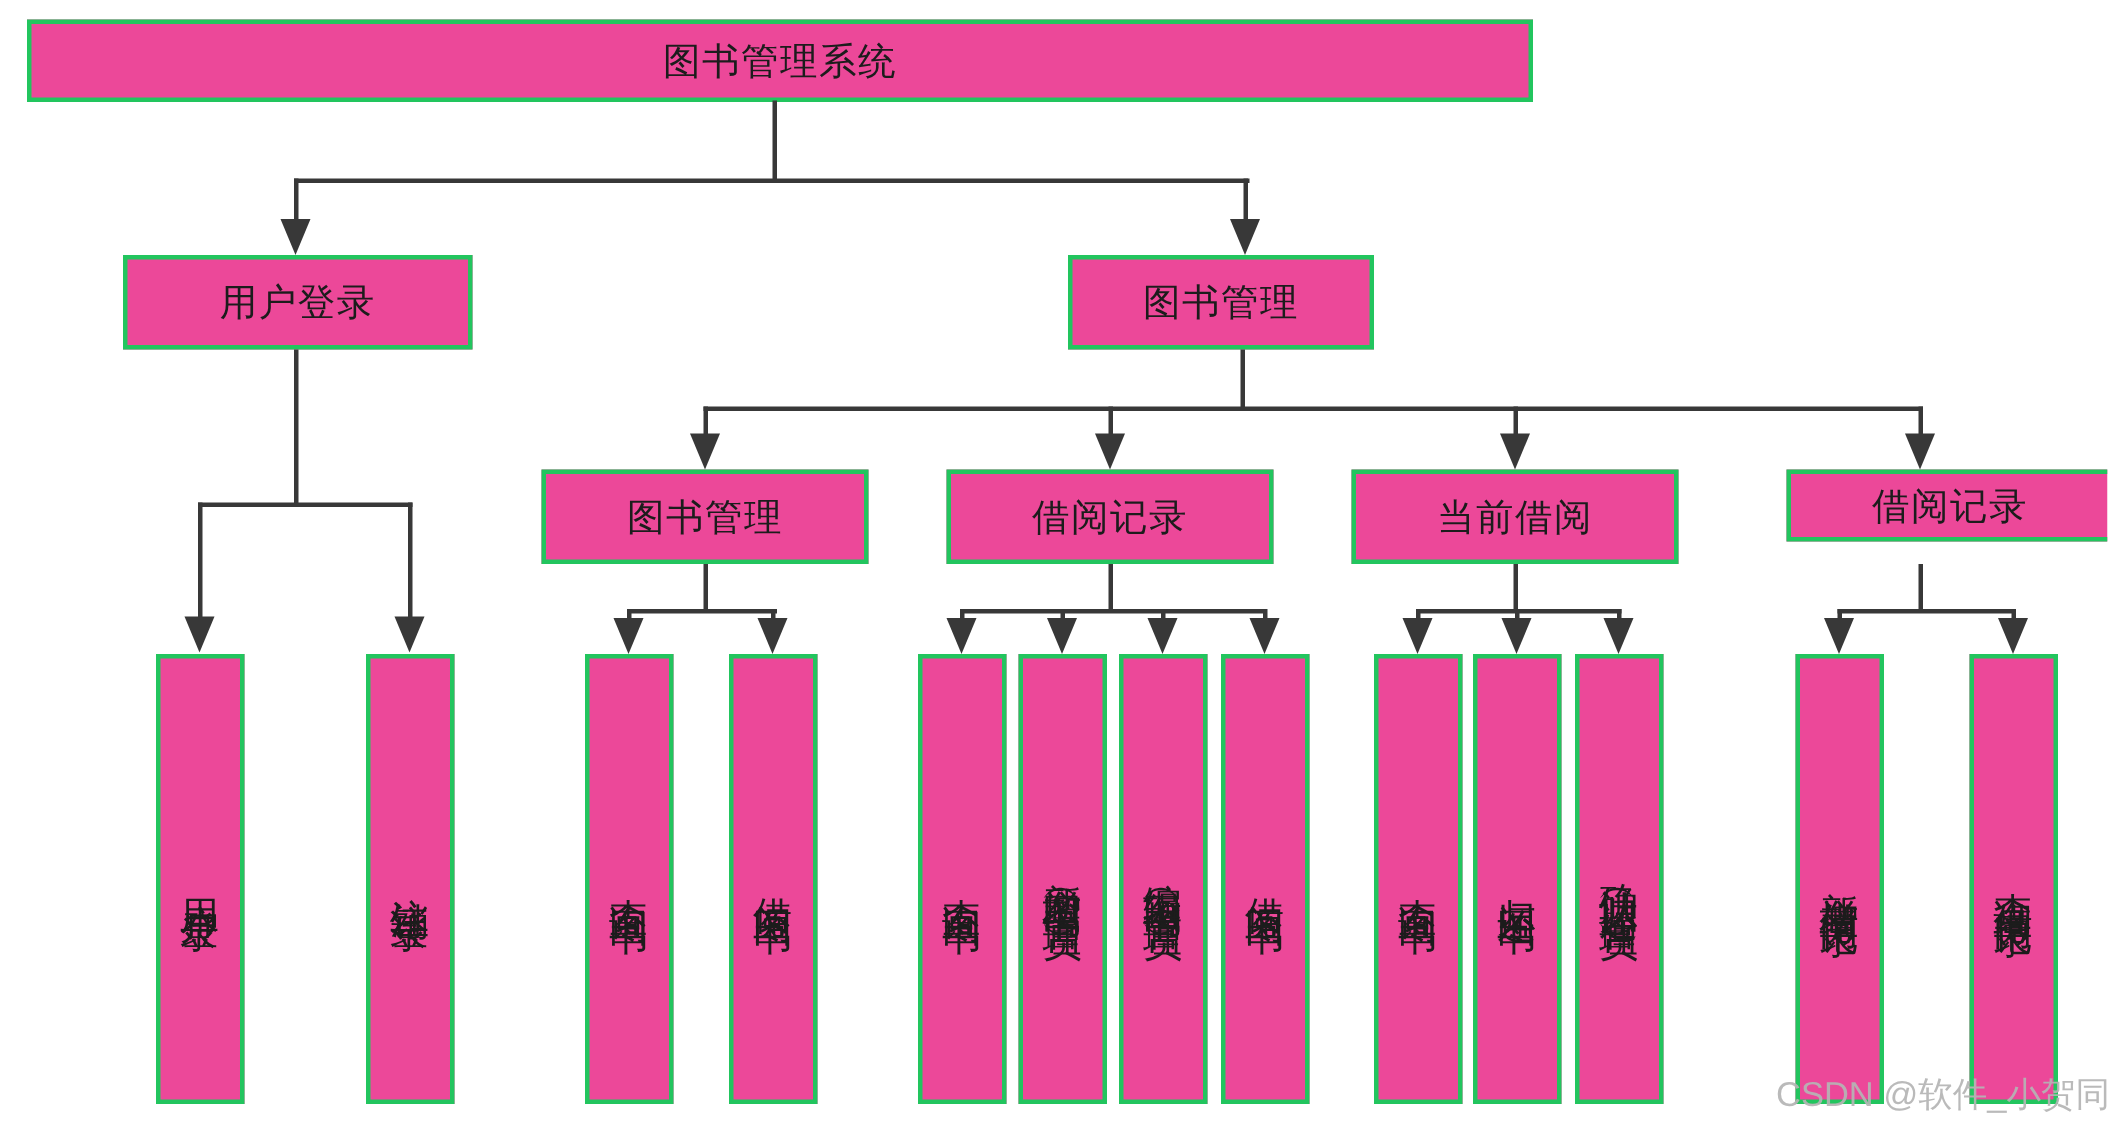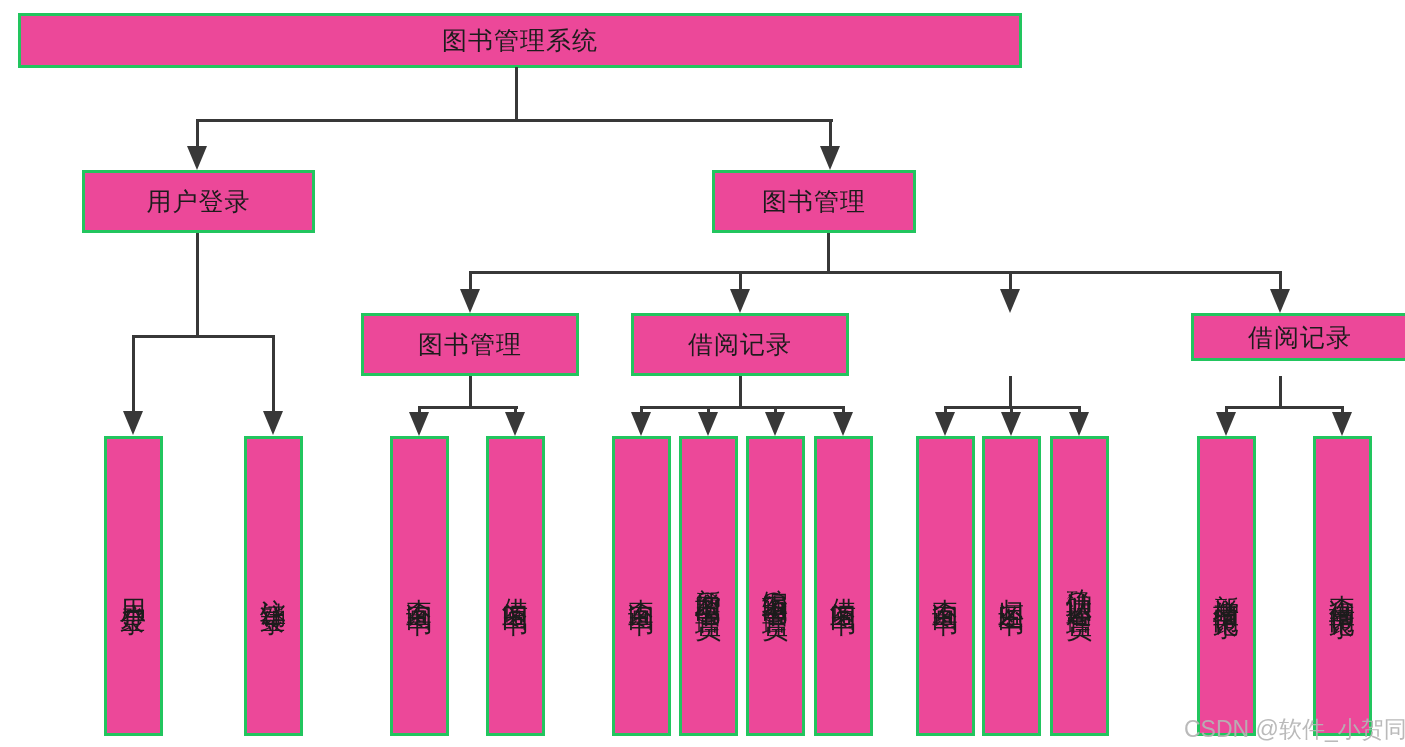--- a/index.html
+++ b/index.html
@@ -69,20 +69,23 @@
   <div class="box h" style="left:712px;top:170px;width:204px;height:63px;">
     <span>图书管理</span>
   </div>
 
   <div class="box h" style="left:361px;top:313px;width:218px;height:63px;">
     <span>图书管理</span>
   </div>
   <div class="box h" style="left:631px;top:313px;width:218px;height:63px;">
     <span>借阅记录</span>
   </div>
+  <div class="box h" style="left:901px;top:313px;width:218px;height:63px;">
+    <span>当前借阅</span>
+  </div>
   <div class="box h" style="left:1171px;top:313px;width:218px;height:48px;margin-left:20px;">
     <span>借阅记录</span>
   </div>
 
   <div class="box v" style="left:104px;top:436px;width:59px;height:300px;">
     <span>用户登录</span>
   </div>
   <div class="box v" style="left:244px;top:436px;width:59px;height:300px;">
     <span>注销登录</span>
   </div>

